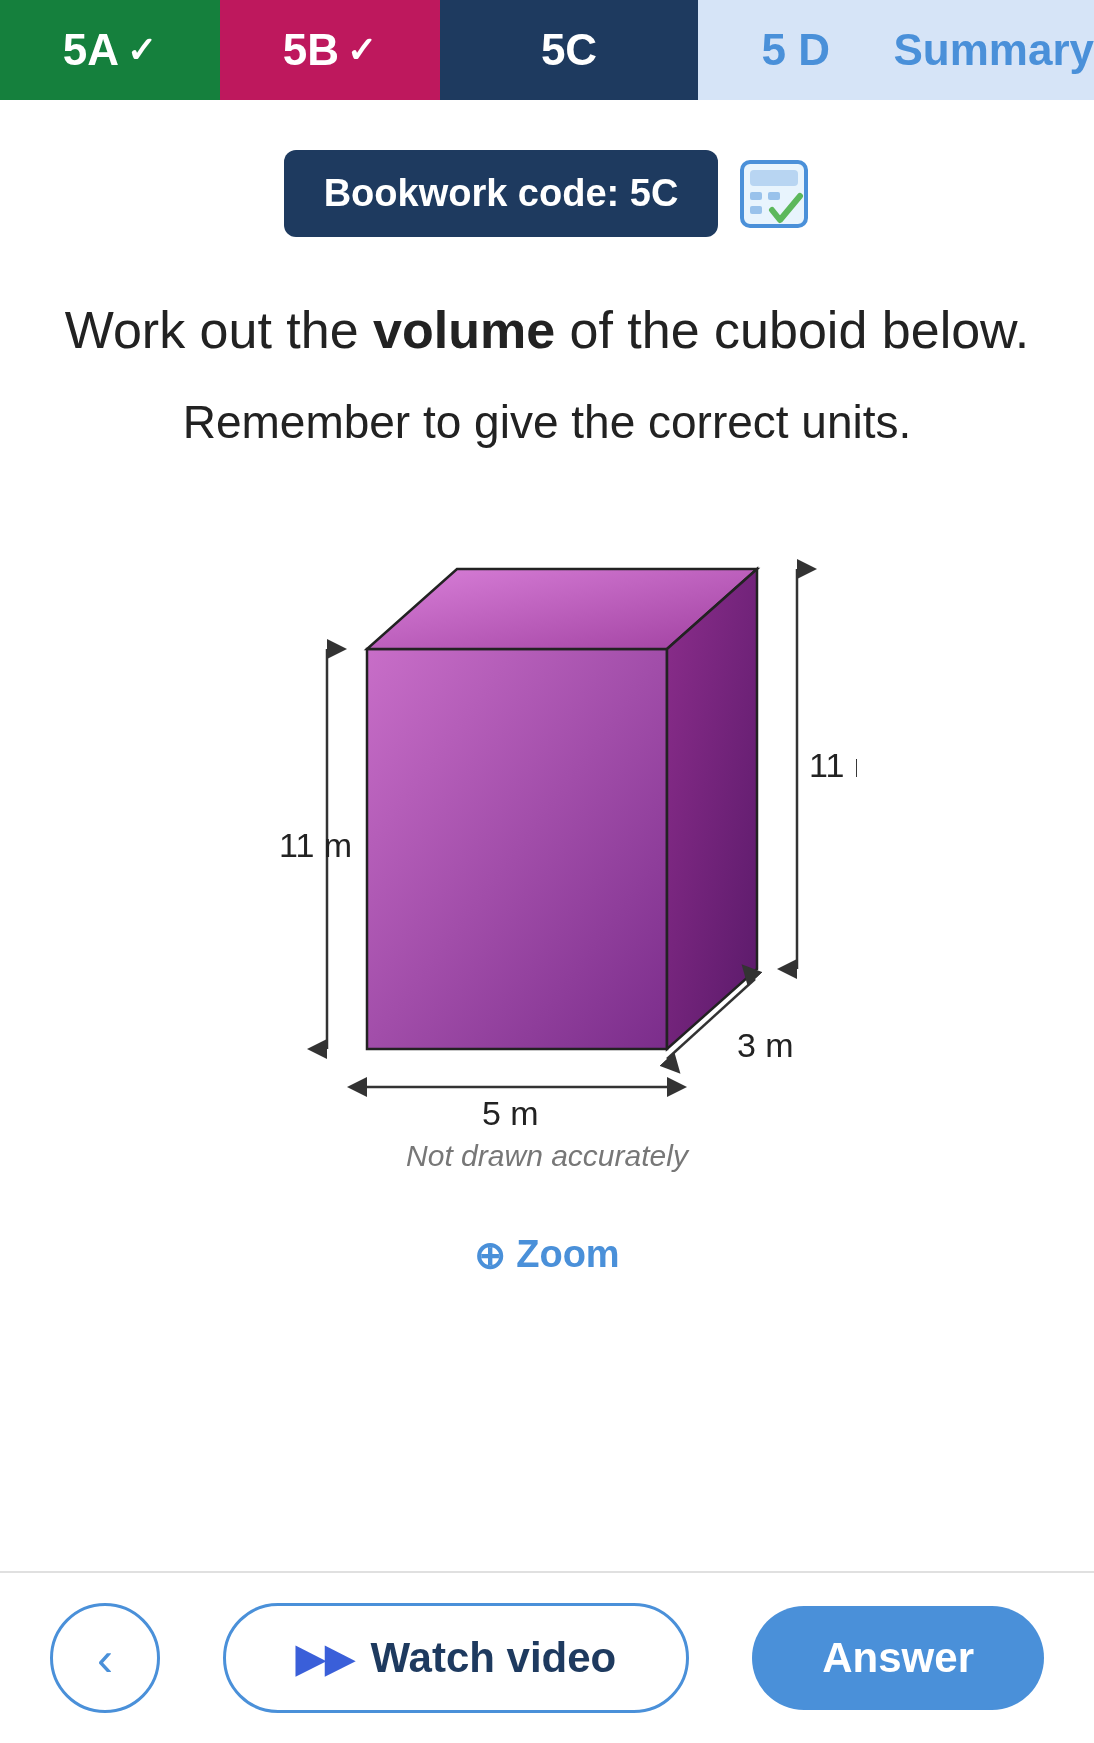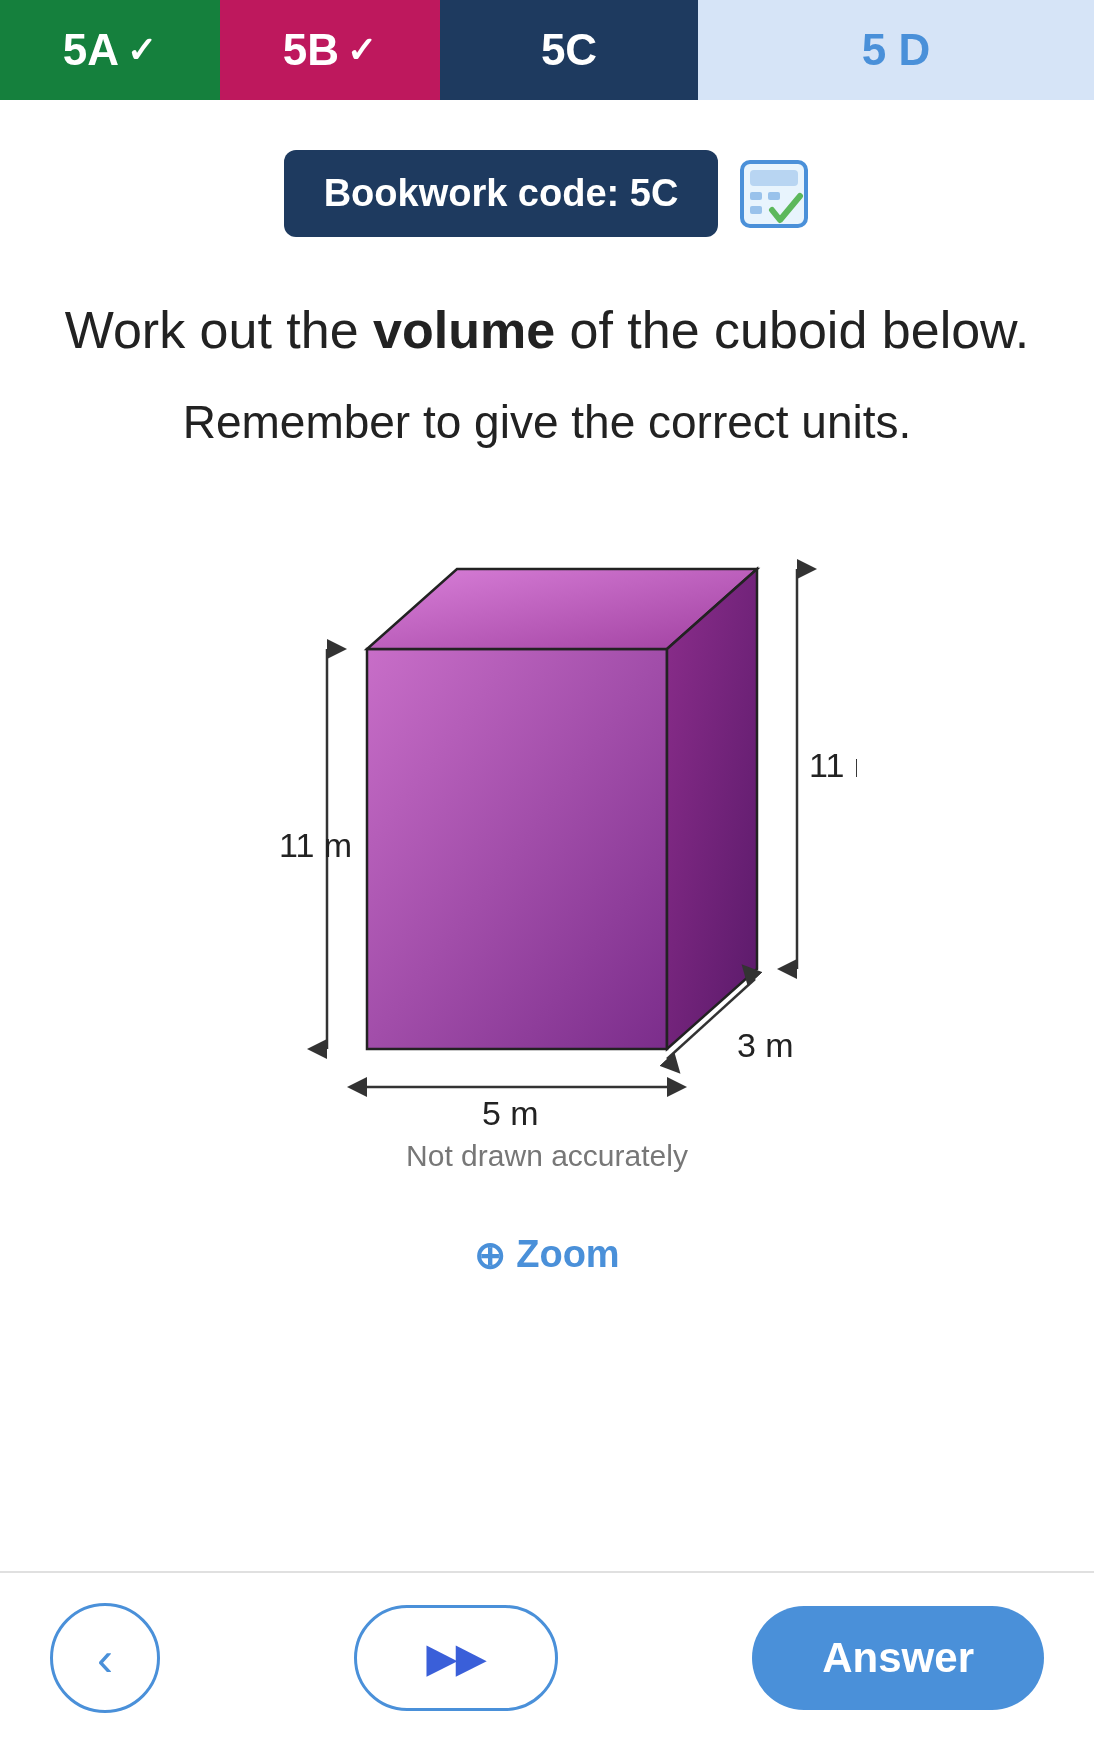--- a/index.html
+++ b/index.html
@@ -125,20 +125,21 @@
       position: relative;
       width: 620px;
       height: 600px;
       margin: 0 auto;
     }
 
     .not-drawn {
       text-align: center;
       color: #777;
       font-size: 30px;
+      font-style: italic;
       margin-top: 10px;
     }
 
     
     .zoom-link {
       display: flex;
       align-items: center;
       justify-content: center;
       gap: 10px;
       margin: 40px auto 20px;
@@ -219,20 +220,23 @@
   </div>
   <div class="tab tab-5b">
     <span>5B</span>
     <span class="check-mark">✓</span>
   </div>
   <div class="tab tab-5c">
     <span>5C</span>
   </div>
   <div class="tab tab-5d">
     <span>5 D</span>
+  </div>
+  <div class="tab tab-summary">
+    <span>Summary</span>
   </div>
 </div>
 
 <div class="bookwork-section">
   <div class="bookwork-badge">
     <span>Bookwork code: 5C</span>
   </div>
 
   <svg class="calc-icon" viewBox="0 0 72 72" xmlns="http://www.w3.org/2000/svg">
     <rect x="4" y="4" width="64" height="64" rx="8" ry="8" fill="#e8f4fd" stroke="#4a90d9" stroke-width="4"></rect>
@@ -321,18 +325,19 @@
 
 <div class="spacer"></div>
 
 <div class="bottom-bar">
   <button class="back-btn">
     <span>‹</span>
   </button>
 
   <button class="watch-video-btn">
     <span class="video-icon">▶▶</span>
+    <span>Watch video</span>
   </button>
 
   <button class="answer-btn">
     <span>Answer</span>
   </button>
 </div>
 
 </body></html>

